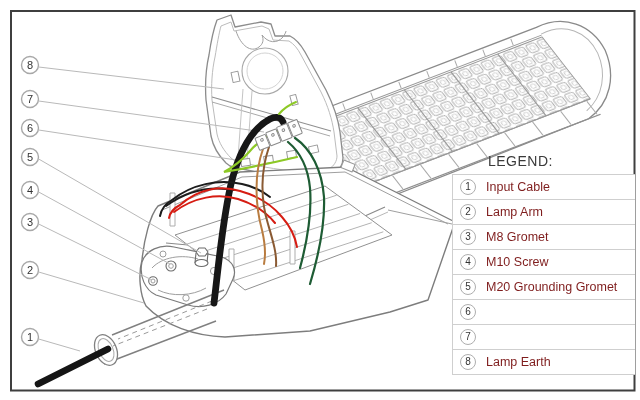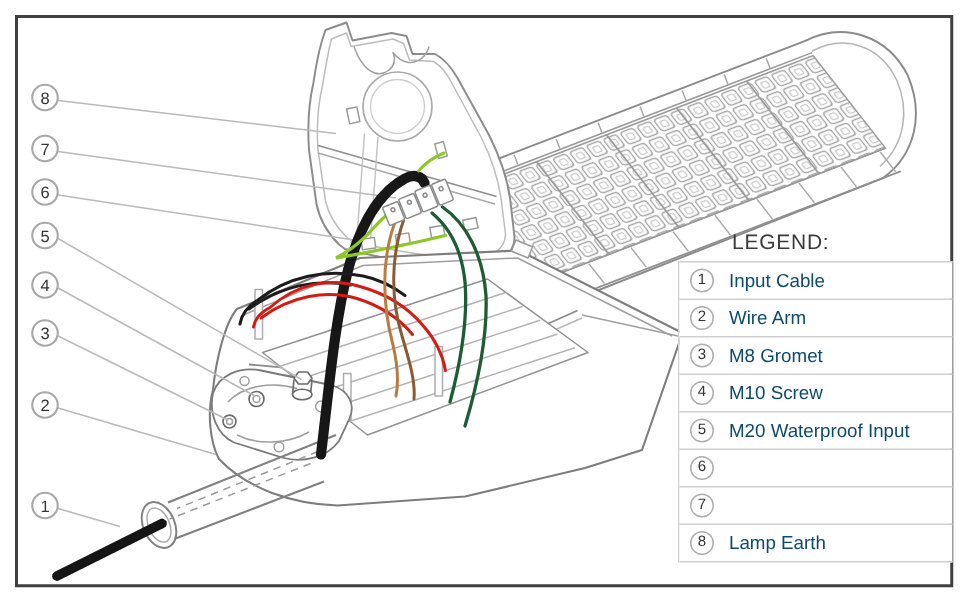--- a/index.html
+++ b/index.html
@@ -9,21 +9,21 @@
   
   #legend{position:absolute;left:452px;top:148px;width:183px;}
   #legend .heading{height:26px;line-height:27px;padding-left:36px;font-size:14px;
                    letter-spacing:.5px;color:#3a3a3a;}
   #legend .rows{border-left:1px solid #cfcfcf;}
   #legend .row{height:24px;display:flex;align-items:center;border-top:1px solid #cfcfcf;background:#fff;}
   #legend .row:last-child{border-bottom:1px solid #cfcfcf;}
   #legend .numcircle{width:14px;height:14px;border:1px solid #aeaeae;border-radius:50%;
                      font-size:10px;line-height:14px;text-align:center;color:#333;
                      margin-left:7px;flex-shrink:0;background:#fff;}
-  #legend .lbl{margin-left:10px;font-size:12.5px;color:#0c4a6e;white-space:nowrap;}
+  #legend .lbl{margin-left:10px;font-size:12.5px;color:#7f1d1d;white-space:nowrap;}
   
   text.callout-num{font-family:"Liberation Sans",sans-serif;font-size:11px;fill:#333;}
 </style>
 </head>
 <body>
 
 <div id="page">
 
 <svg id="diagram-svg" width="640" height="400" viewBox="0 0 640 400">
 
@@ -238,33 +238,33 @@
 
 <div id="legend">
   <div class="heading">LEGEND:</div>
   <div class="rows">
     <div class="row">
       <span class="numcircle">1</span>
       <span class="lbl">Input Cable</span>
     </div>
     <div class="row">
       <span class="numcircle">2</span>
-      <span class="lbl">Wire Arm</span>
+      <span class="lbl">Lamp Arm</span>
     </div>
     <div class="row">
       <span class="numcircle">3</span>
       <span class="lbl">M8 Gromet</span>
     </div>
     <div class="row">
       <span class="numcircle">4</span>
       <span class="lbl">M10 Screw</span>
     </div>
     <div class="row">
       <span class="numcircle">5</span>
-      <span class="lbl">M20 Waterproof Input</span>
+      <span class="lbl">M20 Grounding Gromet</span>
     </div>
     <div class="row">
       <span class="numcircle">6</span>
     </div>
     <div class="row">
       <span class="numcircle">7</span>
     </div>
     <div class="row">
       <span class="numcircle">8</span>
       <span class="lbl">Lamp Earth</span>

